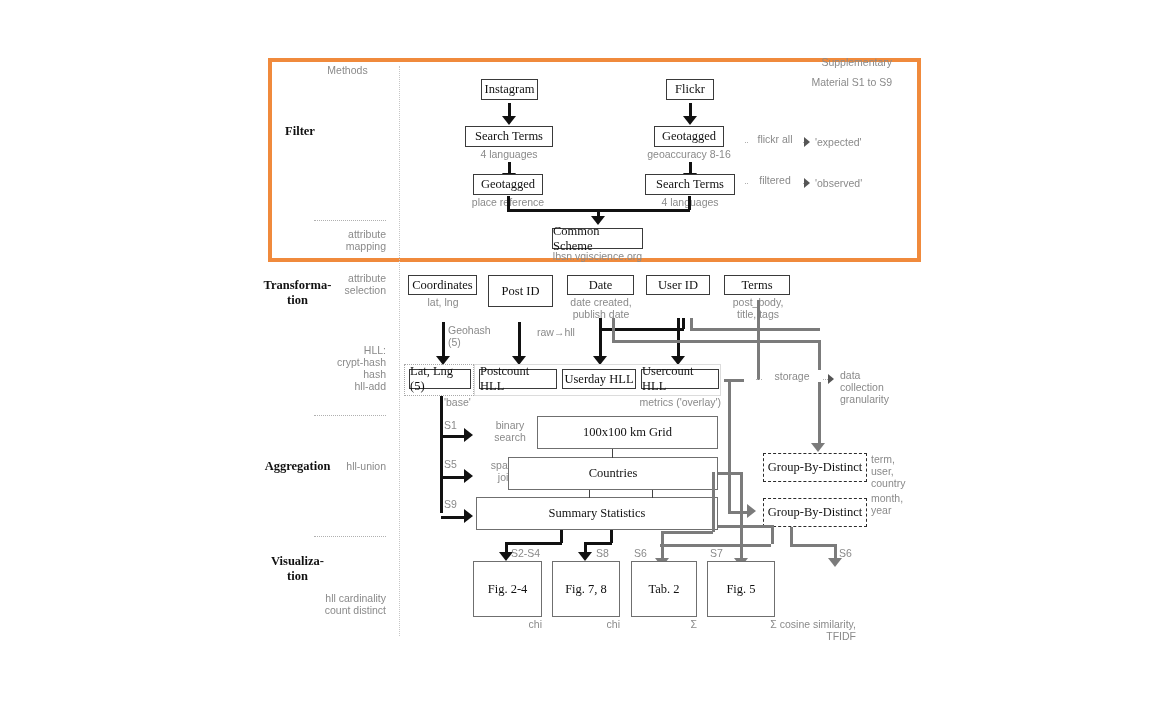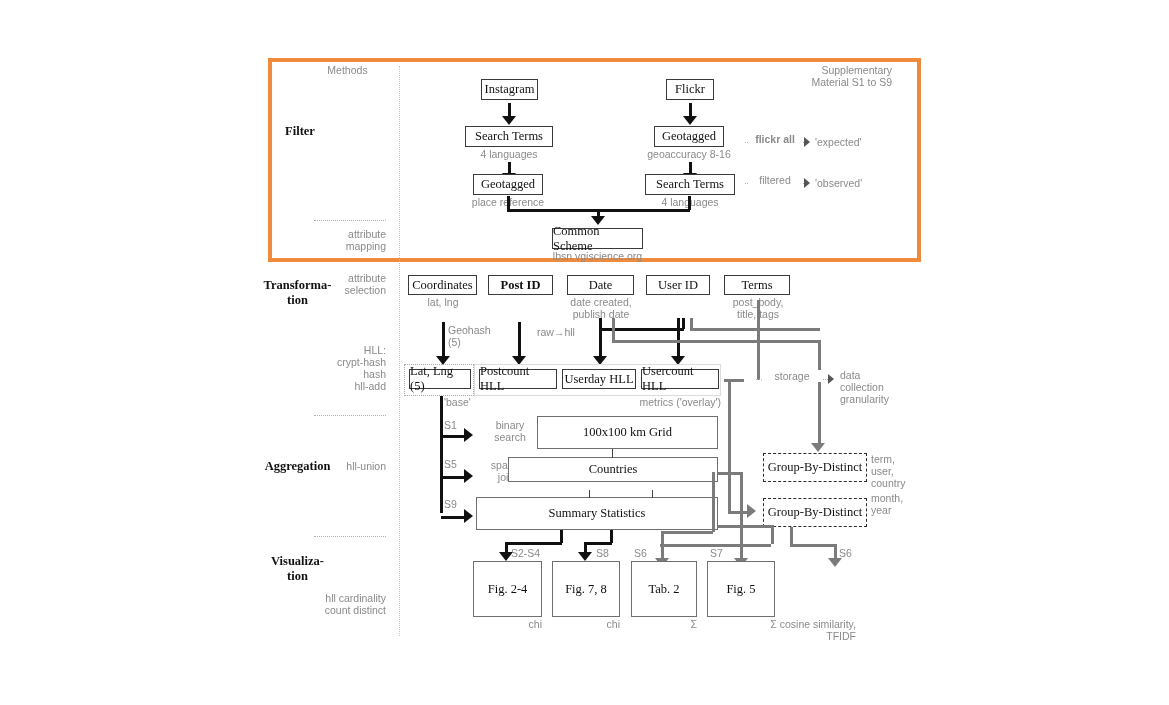--- a/index.html
+++ b/index.html
@@ -53,21 +53,21 @@
   .grp-sld{position:absolute;border:1.3px solid #dcdcdc;box-sizing:border-box;}
 </style>
 </head>
 <body>
 
 <div id="stage">
 
   <div id="orange" style="left:268px;top:58px;width:653px;height:204px;"></div>
 
   <div class="sub c" style="left:310px;top:64px;width:75px;">Methods</div>
-  <div class="sub r" style="left:760px;top:64px;width:132px;">Supplementary</div>
+  <div class="sub r" style="left:760px;top:56px;width:132px;">Supplementary</div>
   <div class="sub r" style="left:760px;top:76px;width:132px;">Material S1 to S9</div>
 
   <div class="dotv" style="left:399px;top:66px;height:570px;"></div>
 
   <div class="dot" style="left:314px;top:220px;width:72px;"></div>
   <div class="dot" style="left:314px;top:415px;width:72px;"></div>
   <div class="dot" style="left:314px;top:536px;width:72px;"></div>
 
   <div class="stage-label" style="left:255px;top:124px;width:90px;">Filter</div>
 
@@ -111,42 +111,42 @@
   <div class="box" style="left:654px;top:126px;width:70px;height:21px;">Geotagged</div>
   <div class="sub c" style="left:634px;top:148px;width:110px;">geoaccuracy 8-16</div>
 
   <div class="vblk v" style="left:689px;top:162px;height:13px;"></div>
   <div class="ad" style="left:683px;top:173px;"></div>
 
   <div class="box" style="left:645px;top:174px;width:90px;height:21px;">Search Terms</div>
   <div class="sub c" style="left:635px;top:196px;width:110px;">4 languages</div>
 
   <div class="dot" style="left:745px;top:142px;width:59px;"></div>
-  <div class="sub c" style="left:748px;top:133px;width:54px;background:#fff;font-weight:bold;">flickr all</div>
+  <div class="sub c" style="left:748px;top:133px;width:54px;background:#fff;">flickr all</div>
   <div class="ar sm" style="left:804px;top:137px;border-left-color:#555;"></div>
   <div class="sub" style="left:815px;top:136px;width:70px;">'expected'</div>
 
   <div class="dot" style="left:745px;top:183px;width:59px;"></div>
   <div class="sub c" style="left:748px;top:174px;width:54px;background:#fff;">filtered</div>
   <div class="ar sm" style="left:804px;top:178px;border-left-color:#555;"></div>
   <div class="sub" style="left:815px;top:177px;width:70px;">'observed'</div>
 
   <div class="hblk h" style="left:507px;top:209px;width:183px;"></div>
   <div class="vblk v" style="left:507px;top:196px;height:14px;"></div>
   <div class="vblk v" style="left:688px;top:196px;height:14px;"></div>
   <div class="vblk v" style="left:597px;top:209px;height:9px;"></div>
   <div class="ad" style="left:591px;top:216px;"></div>
 
   <div class="box" style="left:552px;top:228px;width:91px;height:21px;">Common Scheme</div>
   <div class="sub c" style="left:540px;top:250px;width:115px;">lbsn.vgiscience.org</div>
 
   <div class="box" style="left:408px;top:275px;width:69px;height:20px;">Coordinates</div>
   <div class="sub c" style="left:403px;top:296px;width:80px;">lat, lng</div>
 
-  <div class="box" style="left:488px;top:275px;width:65px;height:20px;font-weight:bold;">Post ID</div>
+  <div class="box" style="left:488px;top:275px;width:65px;height:32px;">Post ID</div>
 
   <div class="box" style="left:567px;top:275px;width:67px;height:20px;">Date</div>
   <div class="sub c" style="left:557px;top:296px;width:88px;">date created,
 publish date</div>
 
   <div class="box" style="left:646px;top:275px;width:64px;height:20px;">User ID</div>
 
   <div class="box" style="left:724px;top:275px;width:66px;height:20px;">Terms</div>
   <div class="sub c" style="left:714px;top:296px;width:88px;">post_body,
 title, tags</div>
@@ -206,21 +206,21 @@
   <div class="sub" style="left:444px;top:419px;width:24px;">S1</div>
   <div class="sub c" style="left:482px;top:419px;width:56px;">binary
 search</div>
   <div class="box gray" style="left:537px;top:416px;width:181px;height:33px;">100x100 km Grid</div>
 
   <div class="hblk h" style="left:441px;top:476px;width:25px;"></div>
   <div class="ar" style="left:464px;top:469px;"></div>
   <div class="sub" style="left:444px;top:458px;width:24px;">S5</div>
   <div class="sub c" style="left:480px;top:459px;width:52px;">spatial
 join</div>
-  <div class="box gray" style="left:508px;top:457px;width:210px;height:25px;">Countries</div>
+  <div class="box gray" style="left:508px;top:457px;width:210px;height:33px;">Countries</div>
 
   <div class="hblk h" style="left:441px;top:516px;width:25px;"></div>
   <div class="ar" style="left:464px;top:509px;"></div>
   <div class="sub" style="left:444px;top:498px;width:24px;">S9</div>
   <div class="box gray" style="left:476px;top:497px;width:242px;height:33px;">Summary Statistics</div>
 
   <div class="vthn v" style="left:612px;top:449px;height:9px;"></div>
   <div class="vthn v" style="left:589px;top:490px;height:8px;"></div>
   <div class="vthn v" style="left:652px;top:490px;height:8px;"></div>
 

